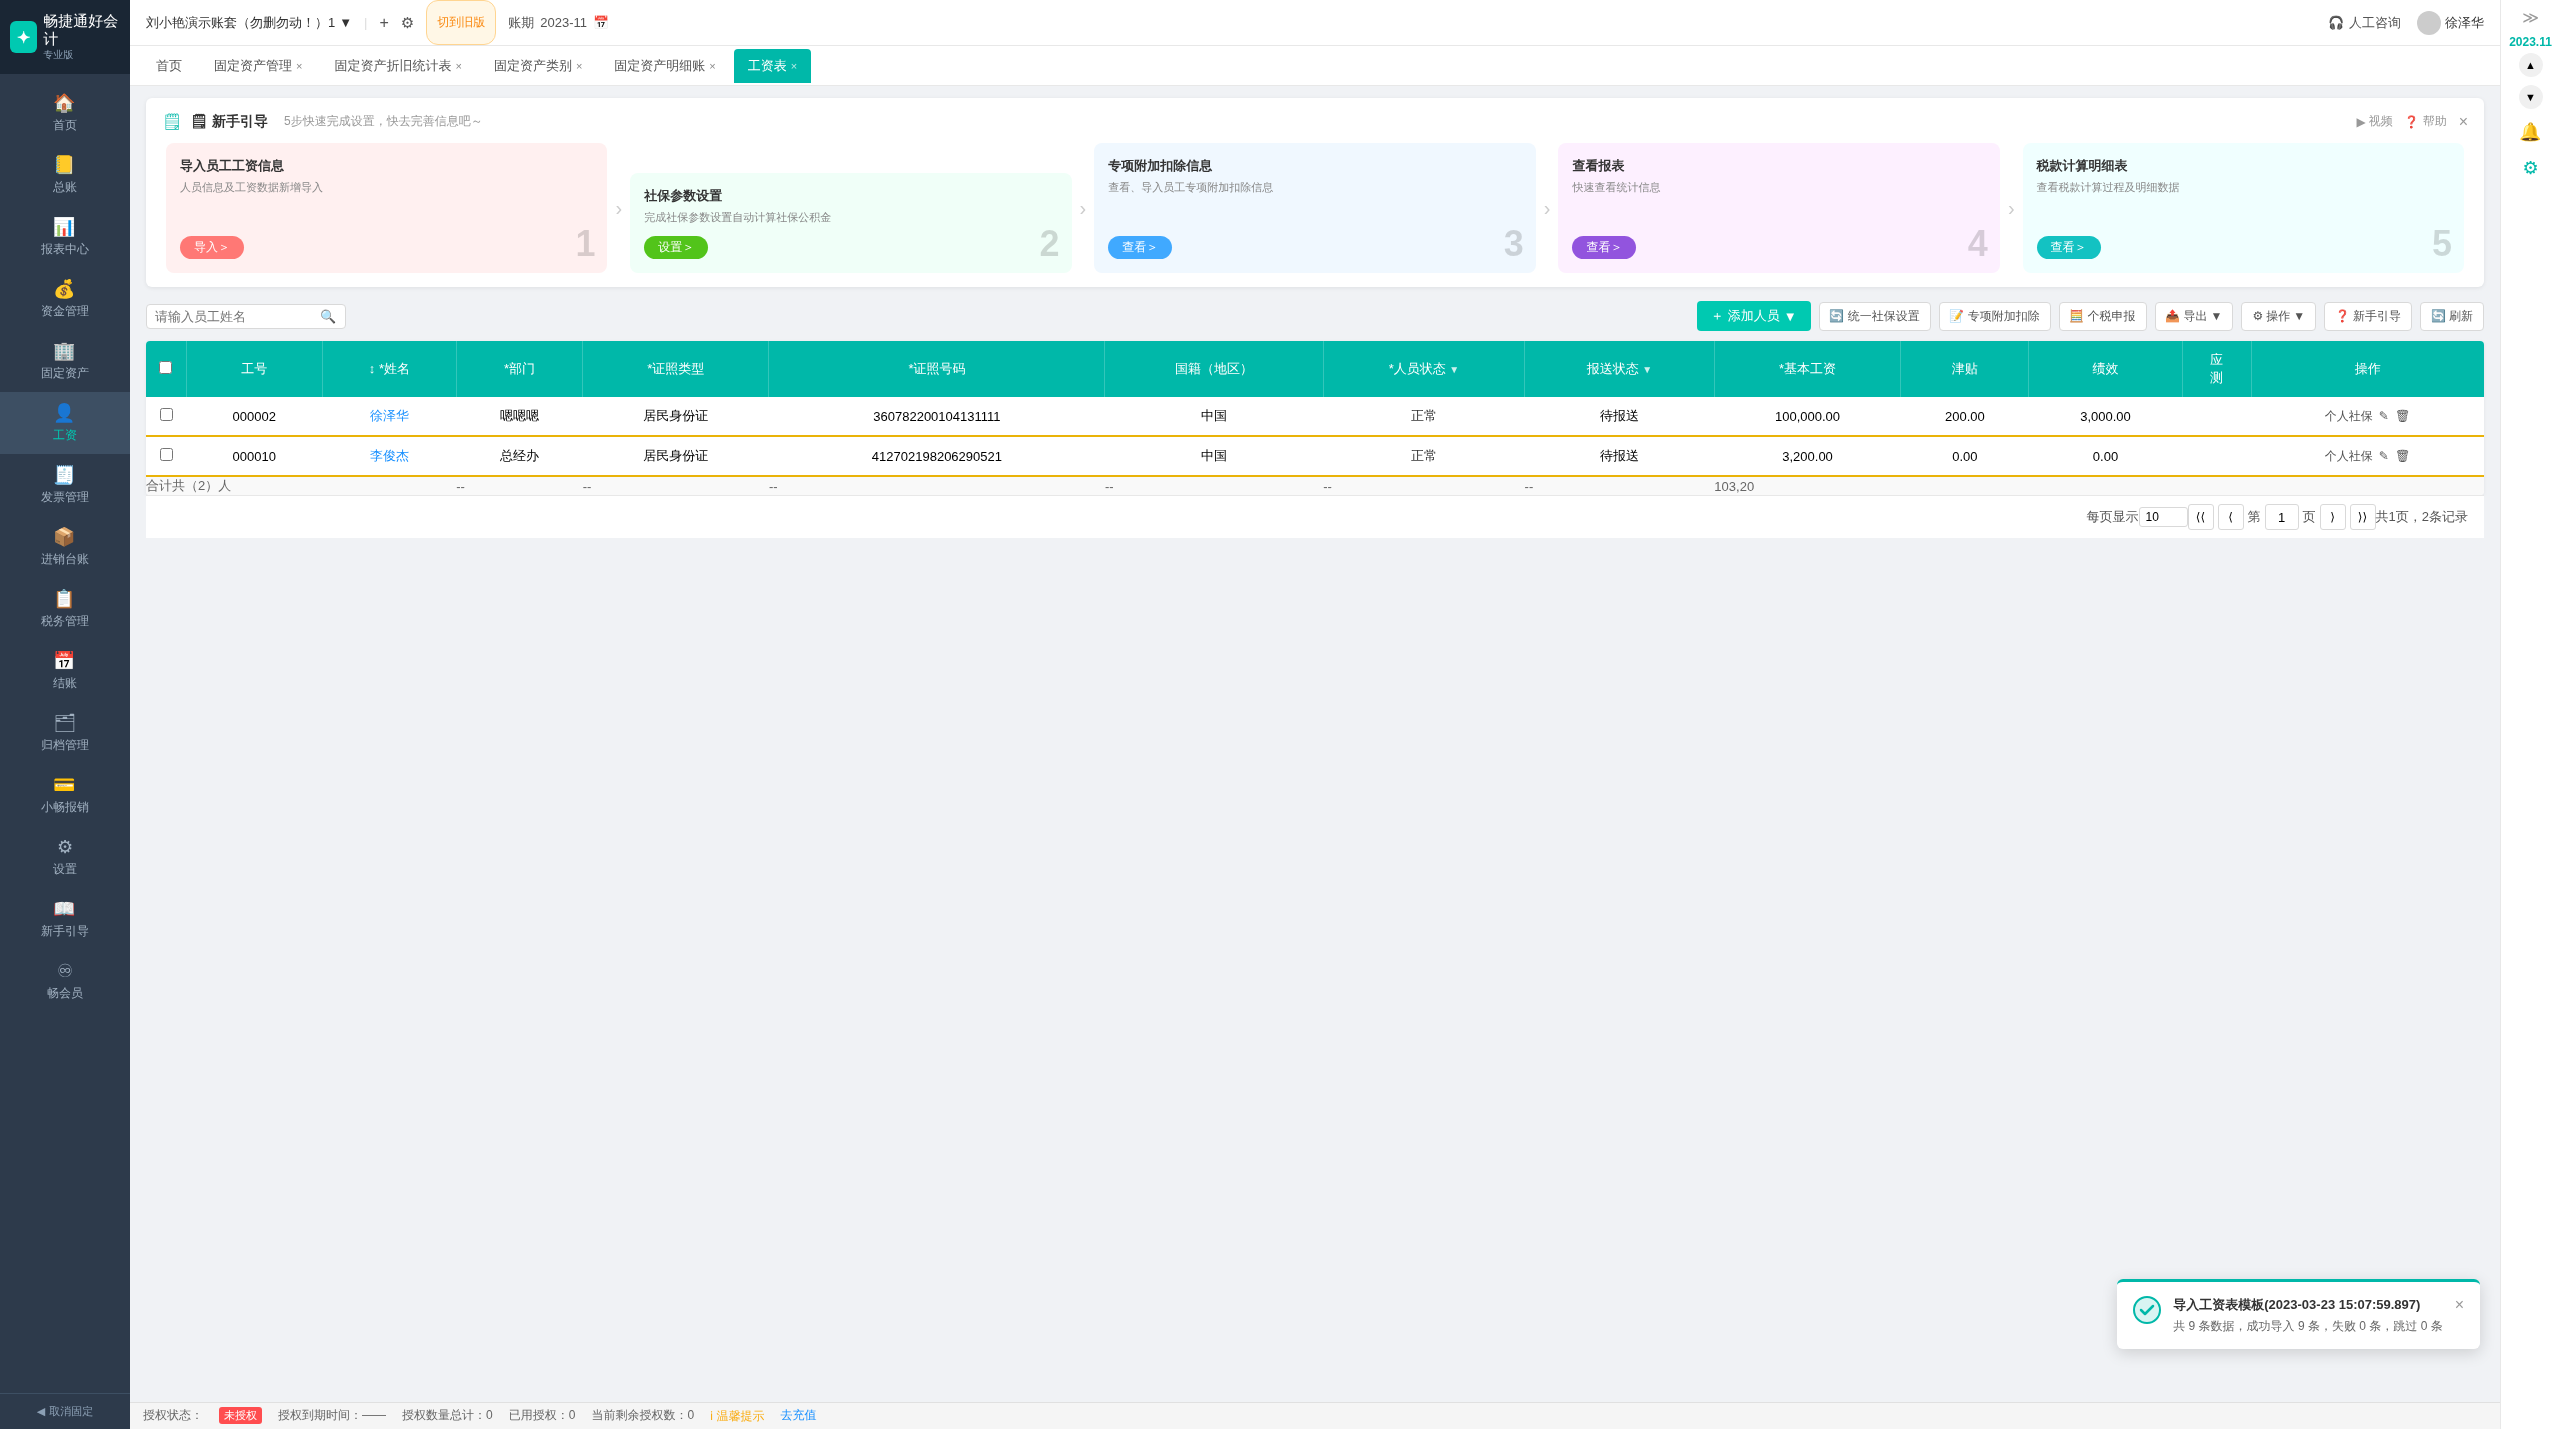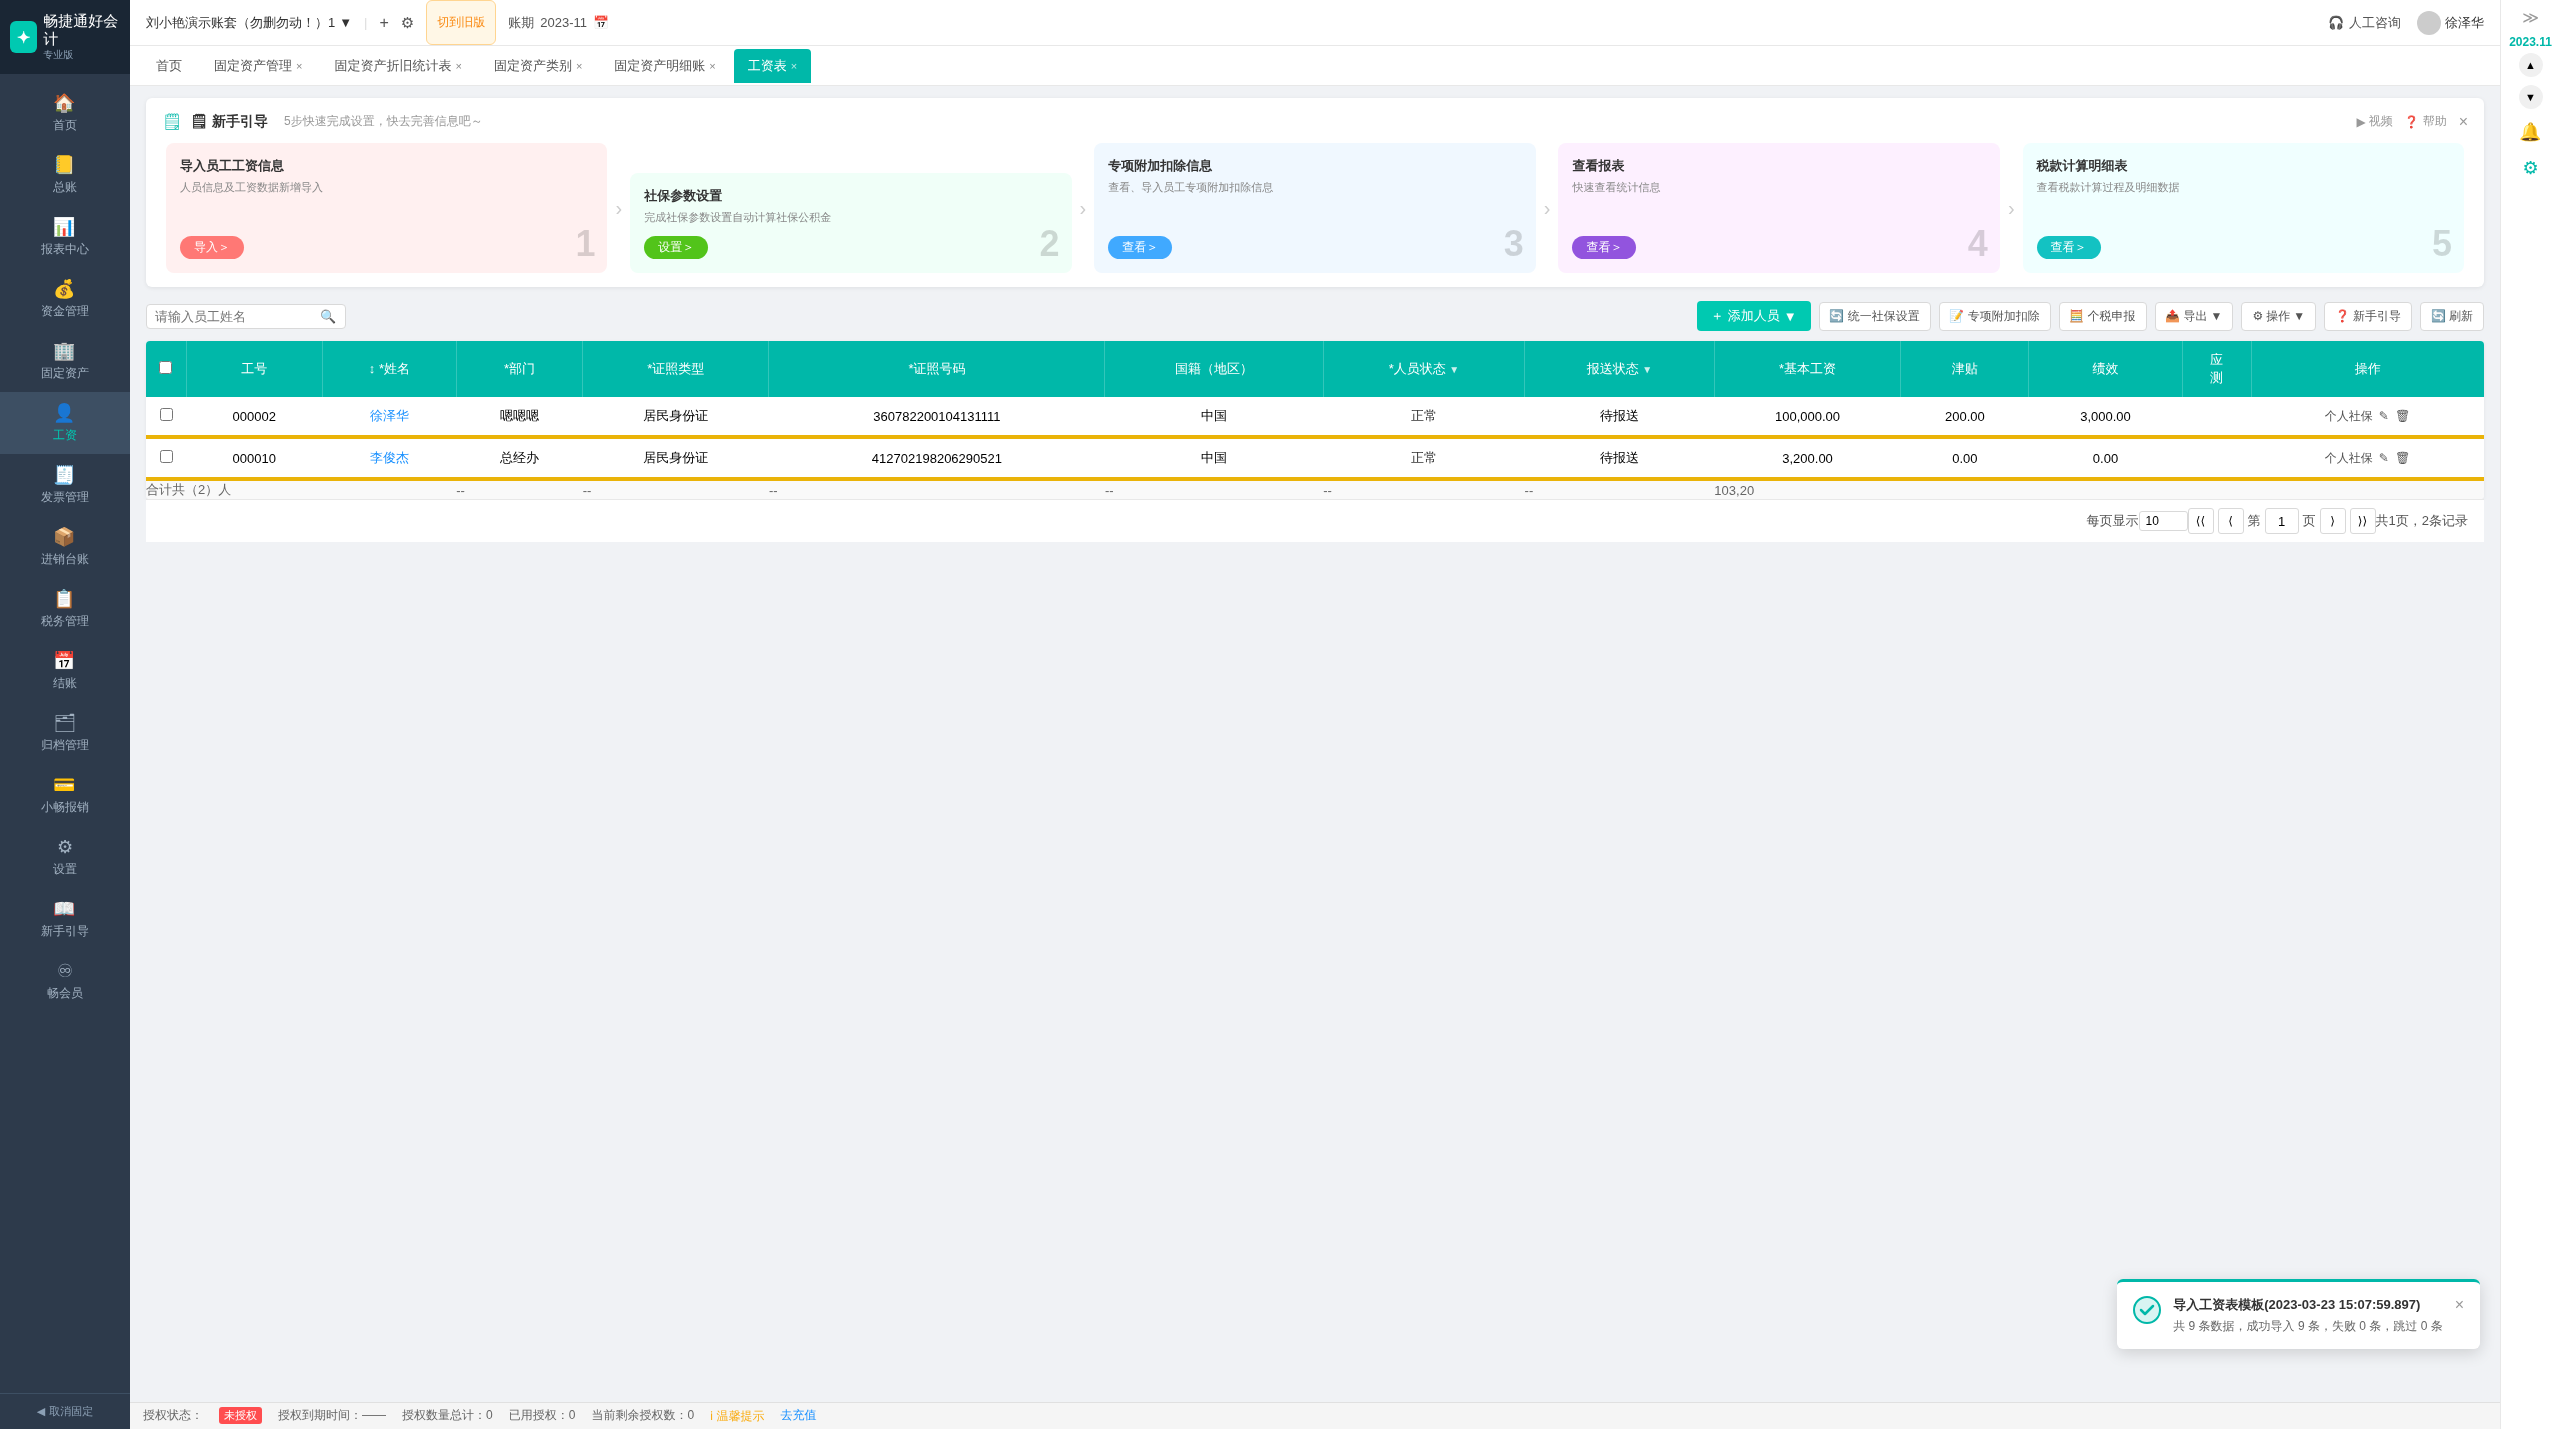--- a/index.html
+++ b/index.html
@@ -56,21 +56,21 @@
       border-bottom: 1px solid #e8e8e8;
       padding: 0 16px;
       height: 46px;
       display: flex; align-items: center; gap: 12px;
     }
     .topbar-account { color: #333; font-size: 13px; display: flex; align-items: center; gap: 4px; }
     .topbar-account-name { font-weight: 500; }
     .topbar-divider { color: #ddd; }
     .topbar-btn {
       padding: 13px 10px;
-      border-radius: 6px;
+      border-radius: 12px;
       border: 1px solid #d9d9d9;
       background: white;
       cursor: pointer; font-size: 12px; color: #555;
     }
     .topbar-btn.switch { background: #fff7e6; border-color: #ffd591; color: #fa8c16; }
     .topbar-period { display: flex; align-items: center; gap: 6px; color: #555; font-size: 13px; }
     .topbar-right { margin-left: auto; display: flex; align-items: center; gap: 16px; color: #555; }
     .topbar-user { display: flex; align-items: center; gap: 4px; color: #333; }
     .topbar-avatar { width: 24px; height: 24px; background: #ccc; border-radius: 50%; }
 
@@ -161,21 +161,21 @@
       box-shadow: 0 1px 4px rgba(0,0,0,0.06);
     }
     table { width: 100%; border-collapse: collapse; font-size: 13px; }
     thead tr { background: #00b8a9; color: white; }
     thead th {
       padding: 10px 8px; text-align: center;
       font-weight: 500; white-space: nowrap;
       border-right: 1px solid rgba(255,255,255,0.2);
     }
     thead th:last-child { border-right: none; }
-    tbody tr { border-bottom: 4px solid #eab308; }
+    tbody tr { border-bottom: 2px solid #eab308; }
     tbody td { padding: 10px 8px; text-align: center; white-space: nowrap; }
     .td-link { color: #1890ff; cursor: pointer; }
     .td-status { color: #333; }
     .td-ops { display: flex; align-items: center; gap: 6px; justify-content: center; color: #555; font-size: 12px; }
     .td-ops span { cursor: pointer; }
     .checkbox-col { width: 40px; }
     .filter-icon { font-size: 10px; opacity: 0.8; }
 
     
     .table-footer {

